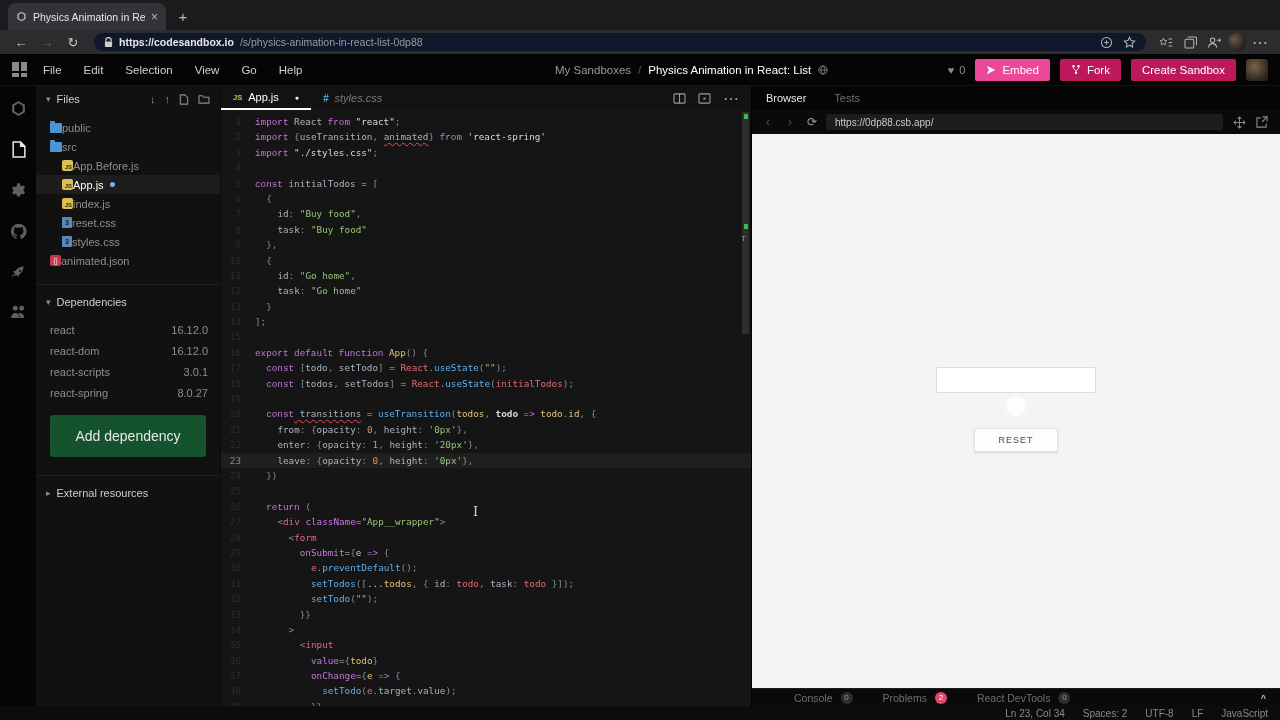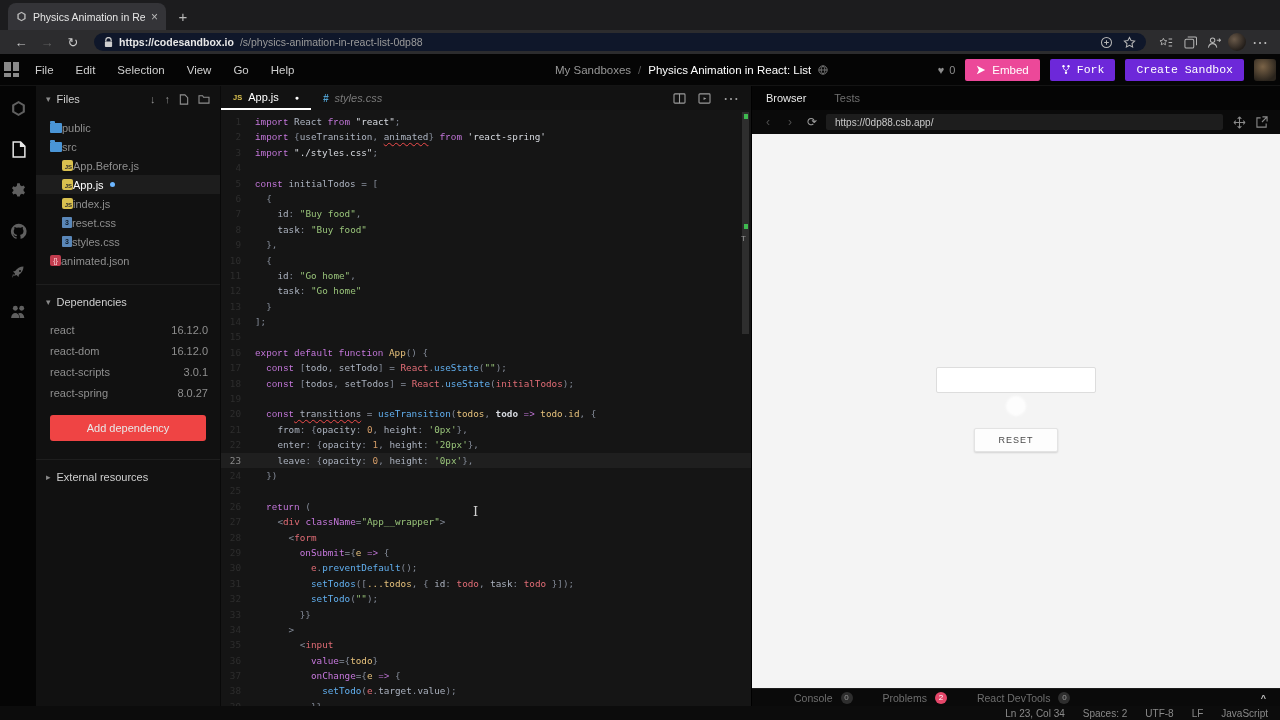--- a/index.html
+++ b/index.html
@@ -22,36 +22,36 @@
     align-items:center; padding:0 10px; gap:6px; }
   .url-host { color:#e8e8e8; font-size:10.5px; font-weight:bold; }
   .url-path { color:#9a9a9a; font-size:10.5px; }
   .pill-right { margin-left:auto; display:flex; gap:10px; align-items:center; color:#b5b5b5; }
   .tb-ic { color:#b5b5b5; display:flex; align-items:center; justify-content:center; width:20px; }
   .avatar-sm { width:18px; height:18px; border-radius:50%;
     background:radial-gradient(circle at 35% 35%, #6a5a4a, #241f1b 70%); }
 
   
   .csb-header { height:32px; background:#050505; border-bottom:1px solid #141414; display:flex;
-    align-items:center; padding:0 4px; position:relative; }
+    align-items:center; padding:0 12px; position:relative; }
   .csb-logo { width:15px; height:15px; margin-right:16px; display:grid;
     grid-template-columns:7px 6px; grid-template-rows:9px 4px; gap:2px; }
   .csb-logo span { background:#8a8a8a; }
   .menu-items { display:flex; gap:22px; }
   .menu-item { color:#cfcfcf; font-size:11.5px; }
   .crumbs { position:absolute; left:555px; display:flex; align-items:center; gap:7px; }
   .crumb-root { color:#989898; font-size:11.5px; }
   .crumb-sep { color:#5a5a5a; font-size:11.5px; }
   .crumb-title { color:#ffffff; font-size:11.5px; }
   .hdr-right { margin-left:auto; display:flex; align-items:center; gap:10px; }
   .likes { display:flex; align-items:center; gap:5px; color:#8d8d8d; font-size:11px; }
   .btn { height:22px; border-radius:2px; display:flex; align-items:center; gap:6px; padding:0 11px;
     font-size:11.5px; color:#fff; }
   .btn-embed { background:#ec4899;justify-content:center; }
-  .btn-dark { background:#6d28d9;font-family:Liberation Mono, monospace; }
+  .btn-dark { background:#be185d; }
   .avatar-hdr { width:22px; height:22px; border-radius:3px;
     background:radial-gradient(circle at 40% 35%, #7a6347, #2a241d 75%); }
 
   
   .main { height:620px; display:flex; }
   .activitybar { width:36px; background:#050505; display:flex; flex-direction:column; align-items:center;
     padding-top:14px; gap:24px; }
   .act-ic { color:#606060; }
   .act-ic.on { color:#e8e8e8; }
 
@@ -71,22 +71,22 @@
   .ic-js { width:11px; height:11px; background:#d9c04f; border-radius:2px; color:#2b2b2b; font-size:6px;
     font-weight:bold; display:flex; align-items:flex-end; justify-content:flex-end; padding:1px; }
   .ic-css { width:10px; height:11px; background:#5a87b8; border-radius:1px; color:#0e1b29; font-size:7px;
     font-weight:bold; display:flex; align-items:center; justify-content:center; }
   .ic-pkg { width:11px; height:11px; background:#c23c4e; border-radius:2px; color:#ffd9de; font-size:7px;
     display:flex; align-items:center; justify-content:center; }
   .divider { height:1px; background:#1e1e1e; margin:4px 0; }
   .deps { padding:4px 0; }
   .drow { height:21px; display:flex; align-items:center; padding:0 12px 0 14px; color:#8f8f8f; }
   .drow .ver { margin-left:auto; }
-  .add-dep { margin:8px 14px 14px; height:26px; background:#ef4444; border-radius:3px; color:#e8e8e8;
-    display:flex; align-items:center; justify-content:center; font-size:11px; }
+  .add-dep { margin:8px 14px 14px; height:42px; background:#14532d; border-radius:3px; color:#e8e8e8;
+    display:flex; align-items:center; justify-content:center; font-size:14px; }
 
   
   .editor { width:530px; display:flex; flex-direction:column; background:#151515; position:relative; }
   .edtabs { height:24px; background:#121212; display:flex; align-items:stretch; }
   .edtab { display:flex; align-items:center; gap:6px; padding:0 12px; font-size:11px; color:#7a7a7a; }
   .edtab.on { color:#ffffff; border-bottom:2px solid #ffffff; }
   .edtab .jsbadge { color:#d9c04f; font-size:7.5px; font-weight:bold; }
   .edtab .cssbadge { color:#4f9fcf; font-size:10px; font-weight:bold; }
   .edtab .unsaved { color:#ffffff; font-size:7px; margin-left:10px; }
   .edtab.preview-tab { font-style:italic; }

